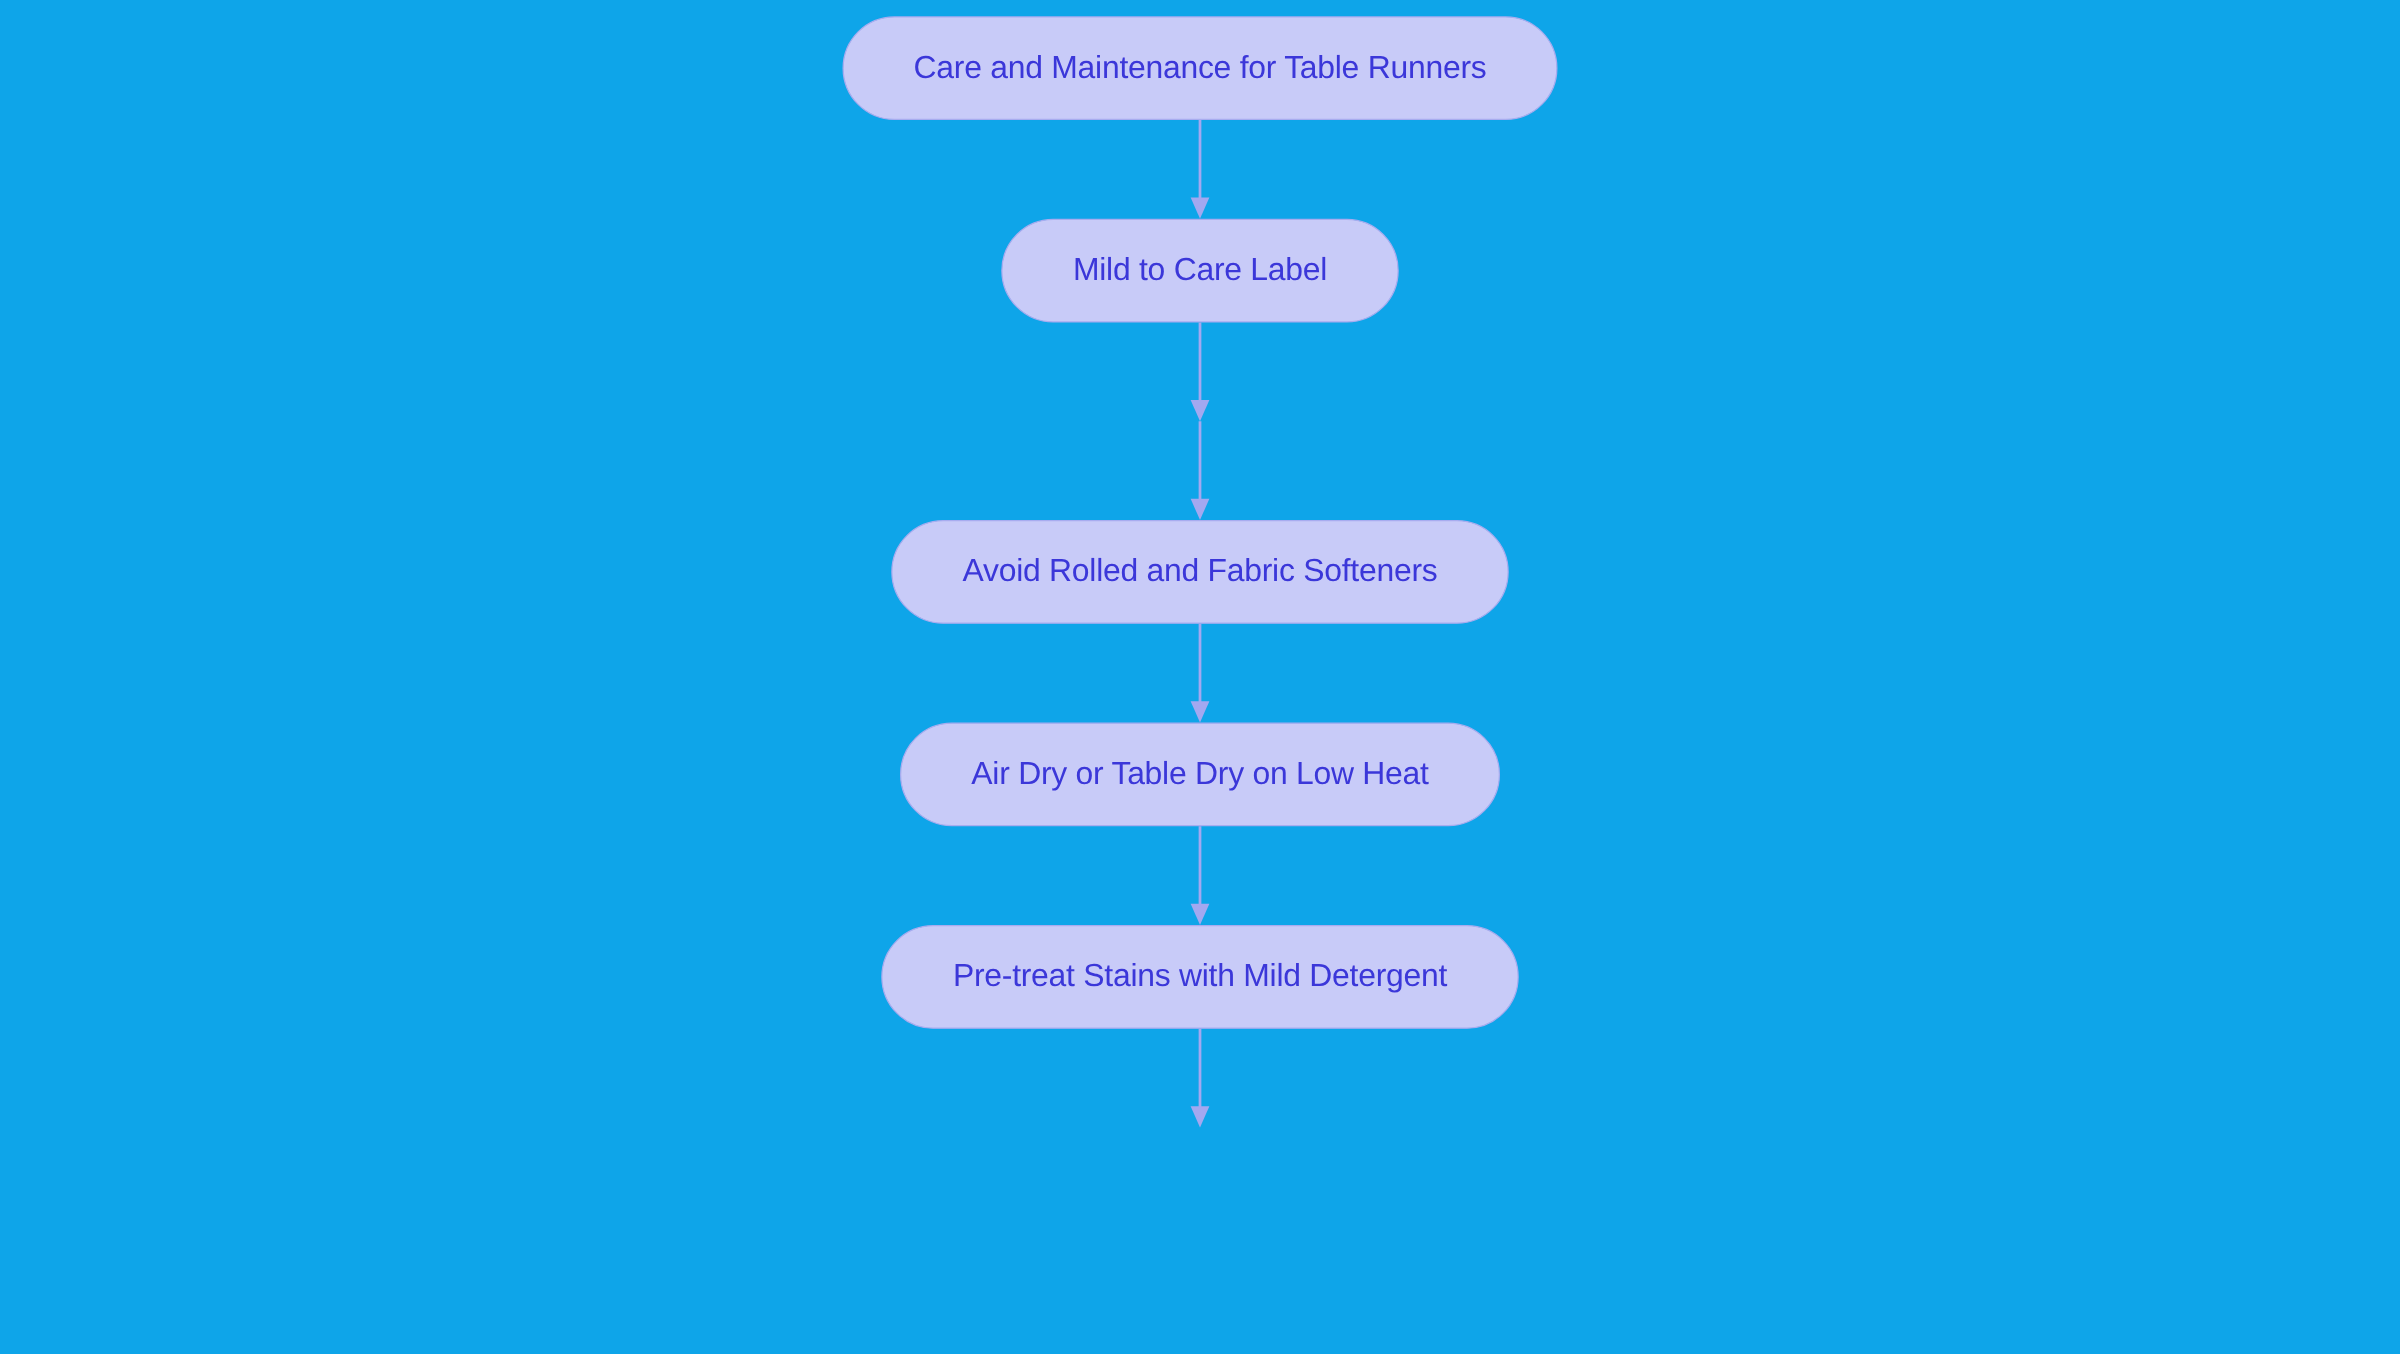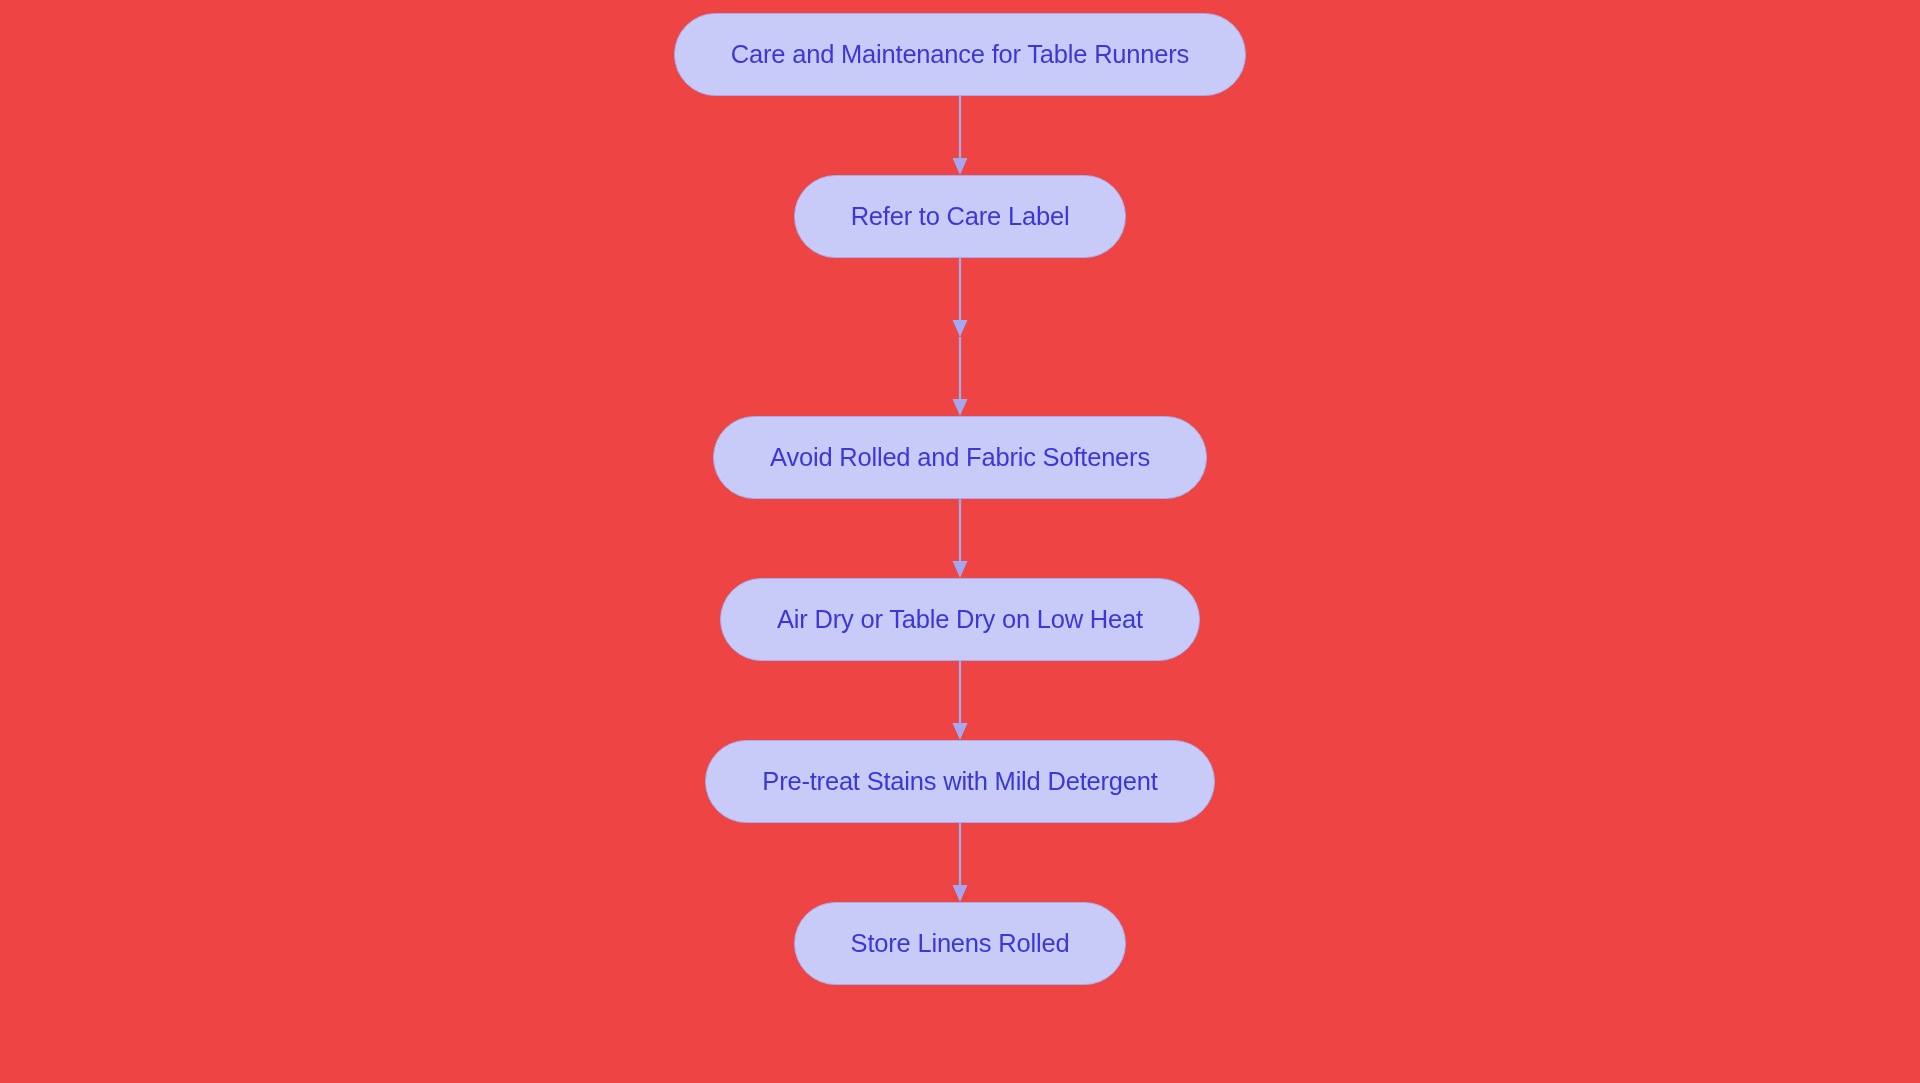--- a/index.html
+++ b/index.html
@@ -11,21 +11,21 @@
     width: 1920px;
     height: 1083px;
     overflow: hidden;
     font-family: "Liberation Sans", sans-serif;
   }
 
   #flowchart-canvas {
     position: relative;
     width: 1920px;
     height: 1083px;
-    background: #ef4444;
+    background: #0ea5e9;
   }
 
   .flow-column {
     position: absolute;
     left: 0;
     top: 0;
     width: 1920px;
     height: 1083px;
     display: flex;
     flex-direction: column;
@@ -85,21 +85,21 @@
     </div>
 
     <div class="flow-connector">
       <svg viewBox="0 0 28 79" xmlns="http://www.w3.org/2000/svg" aria-hidden="true">
         <line x1="14" y1="0" x2="14" y2="64" stroke="#a3a8f0" stroke-width="2.2"></line>
         <polygon points="6.5,62 21.5,62 14,79" fill="#a3a8f0"></polygon>
       </svg>
     </div>
 
     <div class="flow-node">
-      <span class="flow-node-label">Refer to Care Label</span>
+      <span class="flow-node-label">Mild to Care Label</span>
     </div>
 
     <div class="flow-connector">
       <svg viewBox="0 0 28 79" xmlns="http://www.w3.org/2000/svg" aria-hidden="true">
         <line x1="14" y1="0" x2="14" y2="64" stroke="#a3a8f0" stroke-width="2.2"></line>
         <polygon points="6.5,62 21.5,62 14,79" fill="#a3a8f0"></polygon>
       </svg>
     </div>
 
 
@@ -136,18 +136,15 @@
       <span class="flow-node-label">Pre-treat Stains with Mild Detergent</span>
     </div>
 
     <div class="flow-connector">
       <svg viewBox="0 0 28 79" xmlns="http://www.w3.org/2000/svg" aria-hidden="true">
         <line x1="14" y1="0" x2="14" y2="64" stroke="#a3a8f0" stroke-width="2.2"></line>
         <polygon points="6.5,62 21.5,62 14,79" fill="#a3a8f0"></polygon>
       </svg>
     </div>
 
-    <div class="flow-node">
-      <span class="flow-node-label">Store Linens Rolled</span>
-    </div>
 
   </div>
 </div>
 
 </body></html>

